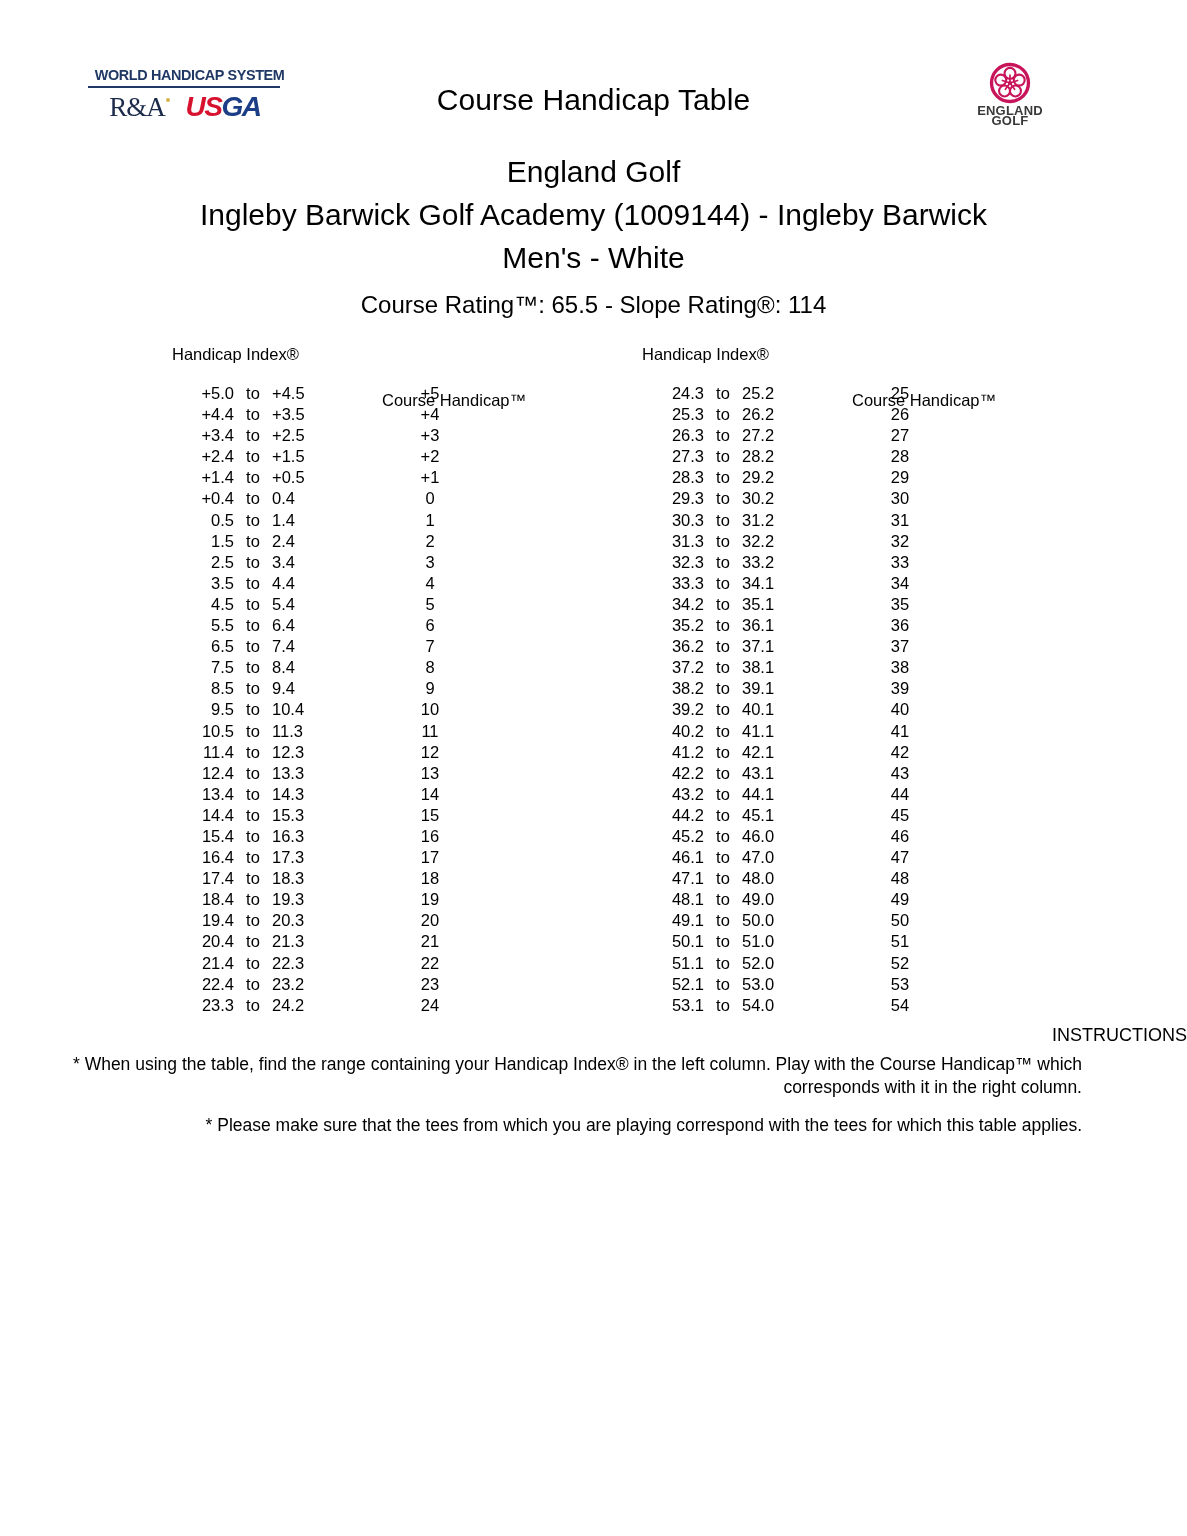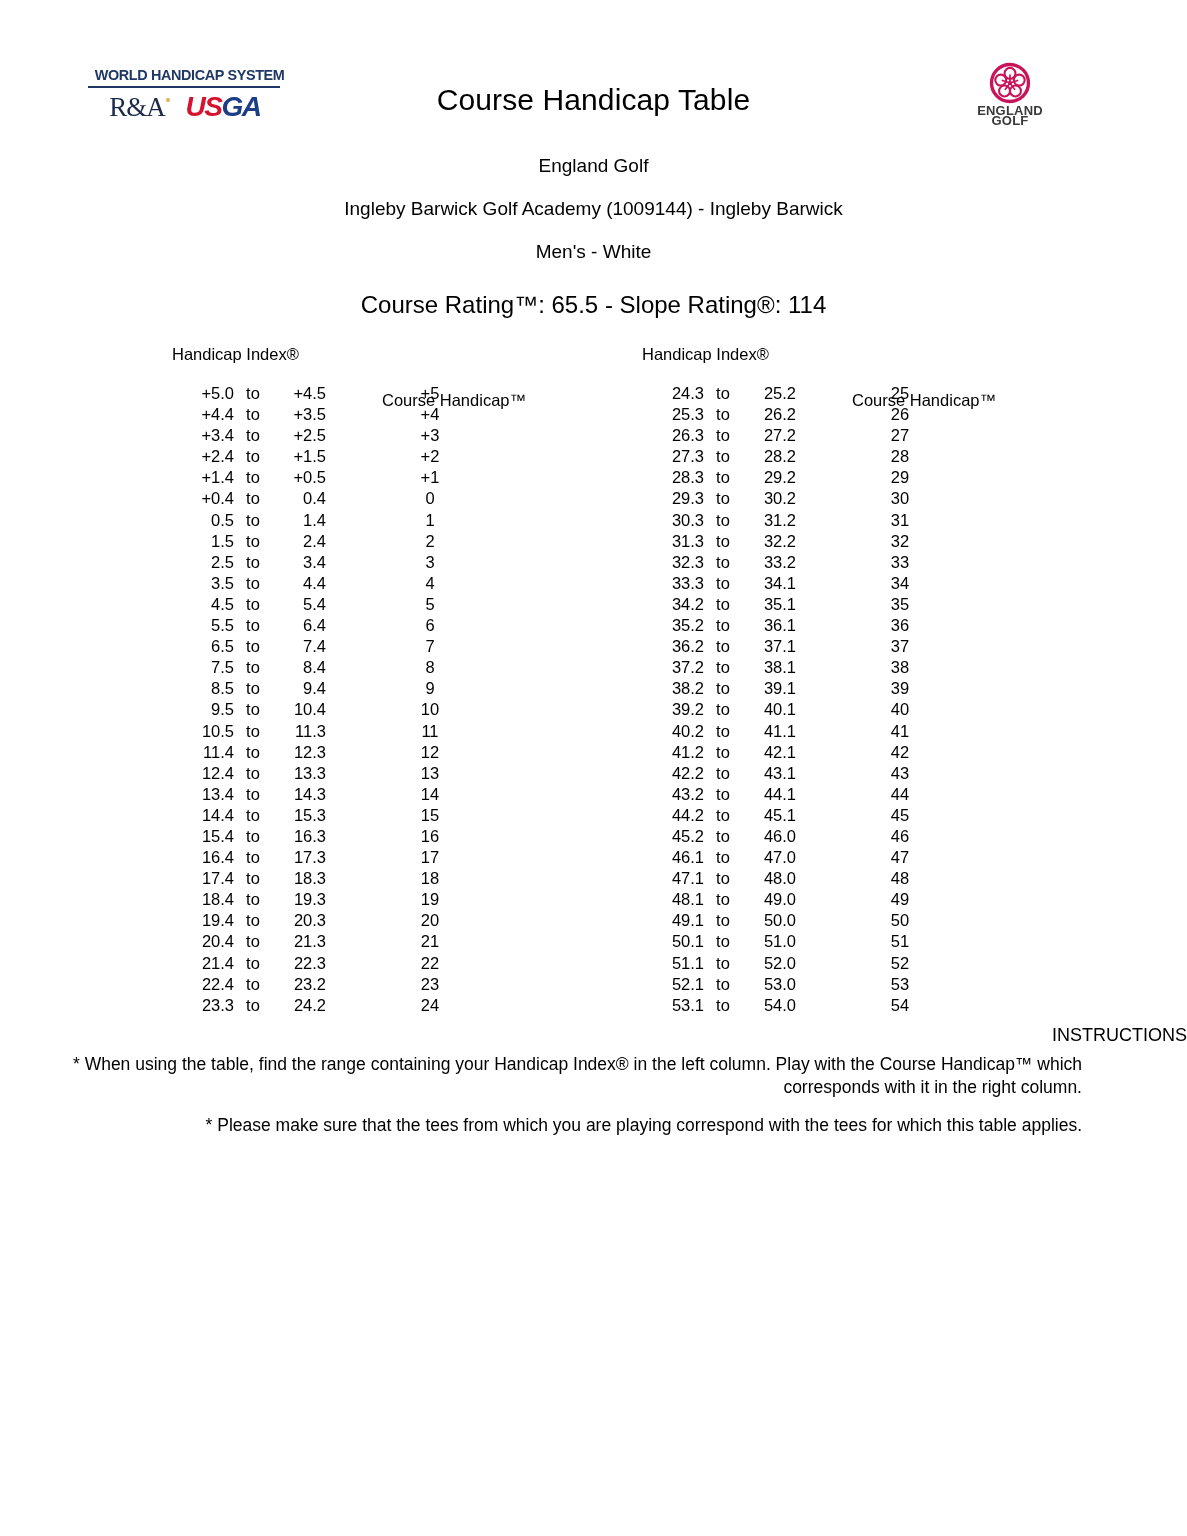--- a/index.html
+++ b/index.html
@@ -116,21 +116,21 @@
     text-align: center;
     font-size: 30px;
     font-weight: normal;
     letter-spacing: 0.1px;
   }
   .title-sub {
     position: absolute;
     left: 0;
     width: 1187px;
     text-align: center;
-    font-size: 19px;
+    font-size: 30px;
     font-weight: normal;
   }
   .title-rating {
     position: absolute;
     left: 0;
     width: 1187px;
     text-align: center;
     font-size: 24px;
     font-weight: normal;
   }
@@ -180,21 +180,21 @@
   }
   .cell {
     position: absolute;
     font-size: 16.5px;
     top: 0;
     line-height: 21.1px;
     white-space: nowrap;
   }
   .cell.low  { left:  30px; width: 54px; text-align: right; }
   .cell.to   { left:  92px; width: 22px; text-align: center; }
-  .cell.high { left: 122px; width: 54px; text-align: right;  }
+  .cell.high { left: 122px; width: 54px; text-align: left;  }
   .cell.ch   { left: 258px; width: 44px; text-align: center; }
 
   
   #instructions-title {
     position: absolute;
     left: 0;
     top: 1025px;
     width: 1187px;
     text-align: right;
     font-size: 18px;

